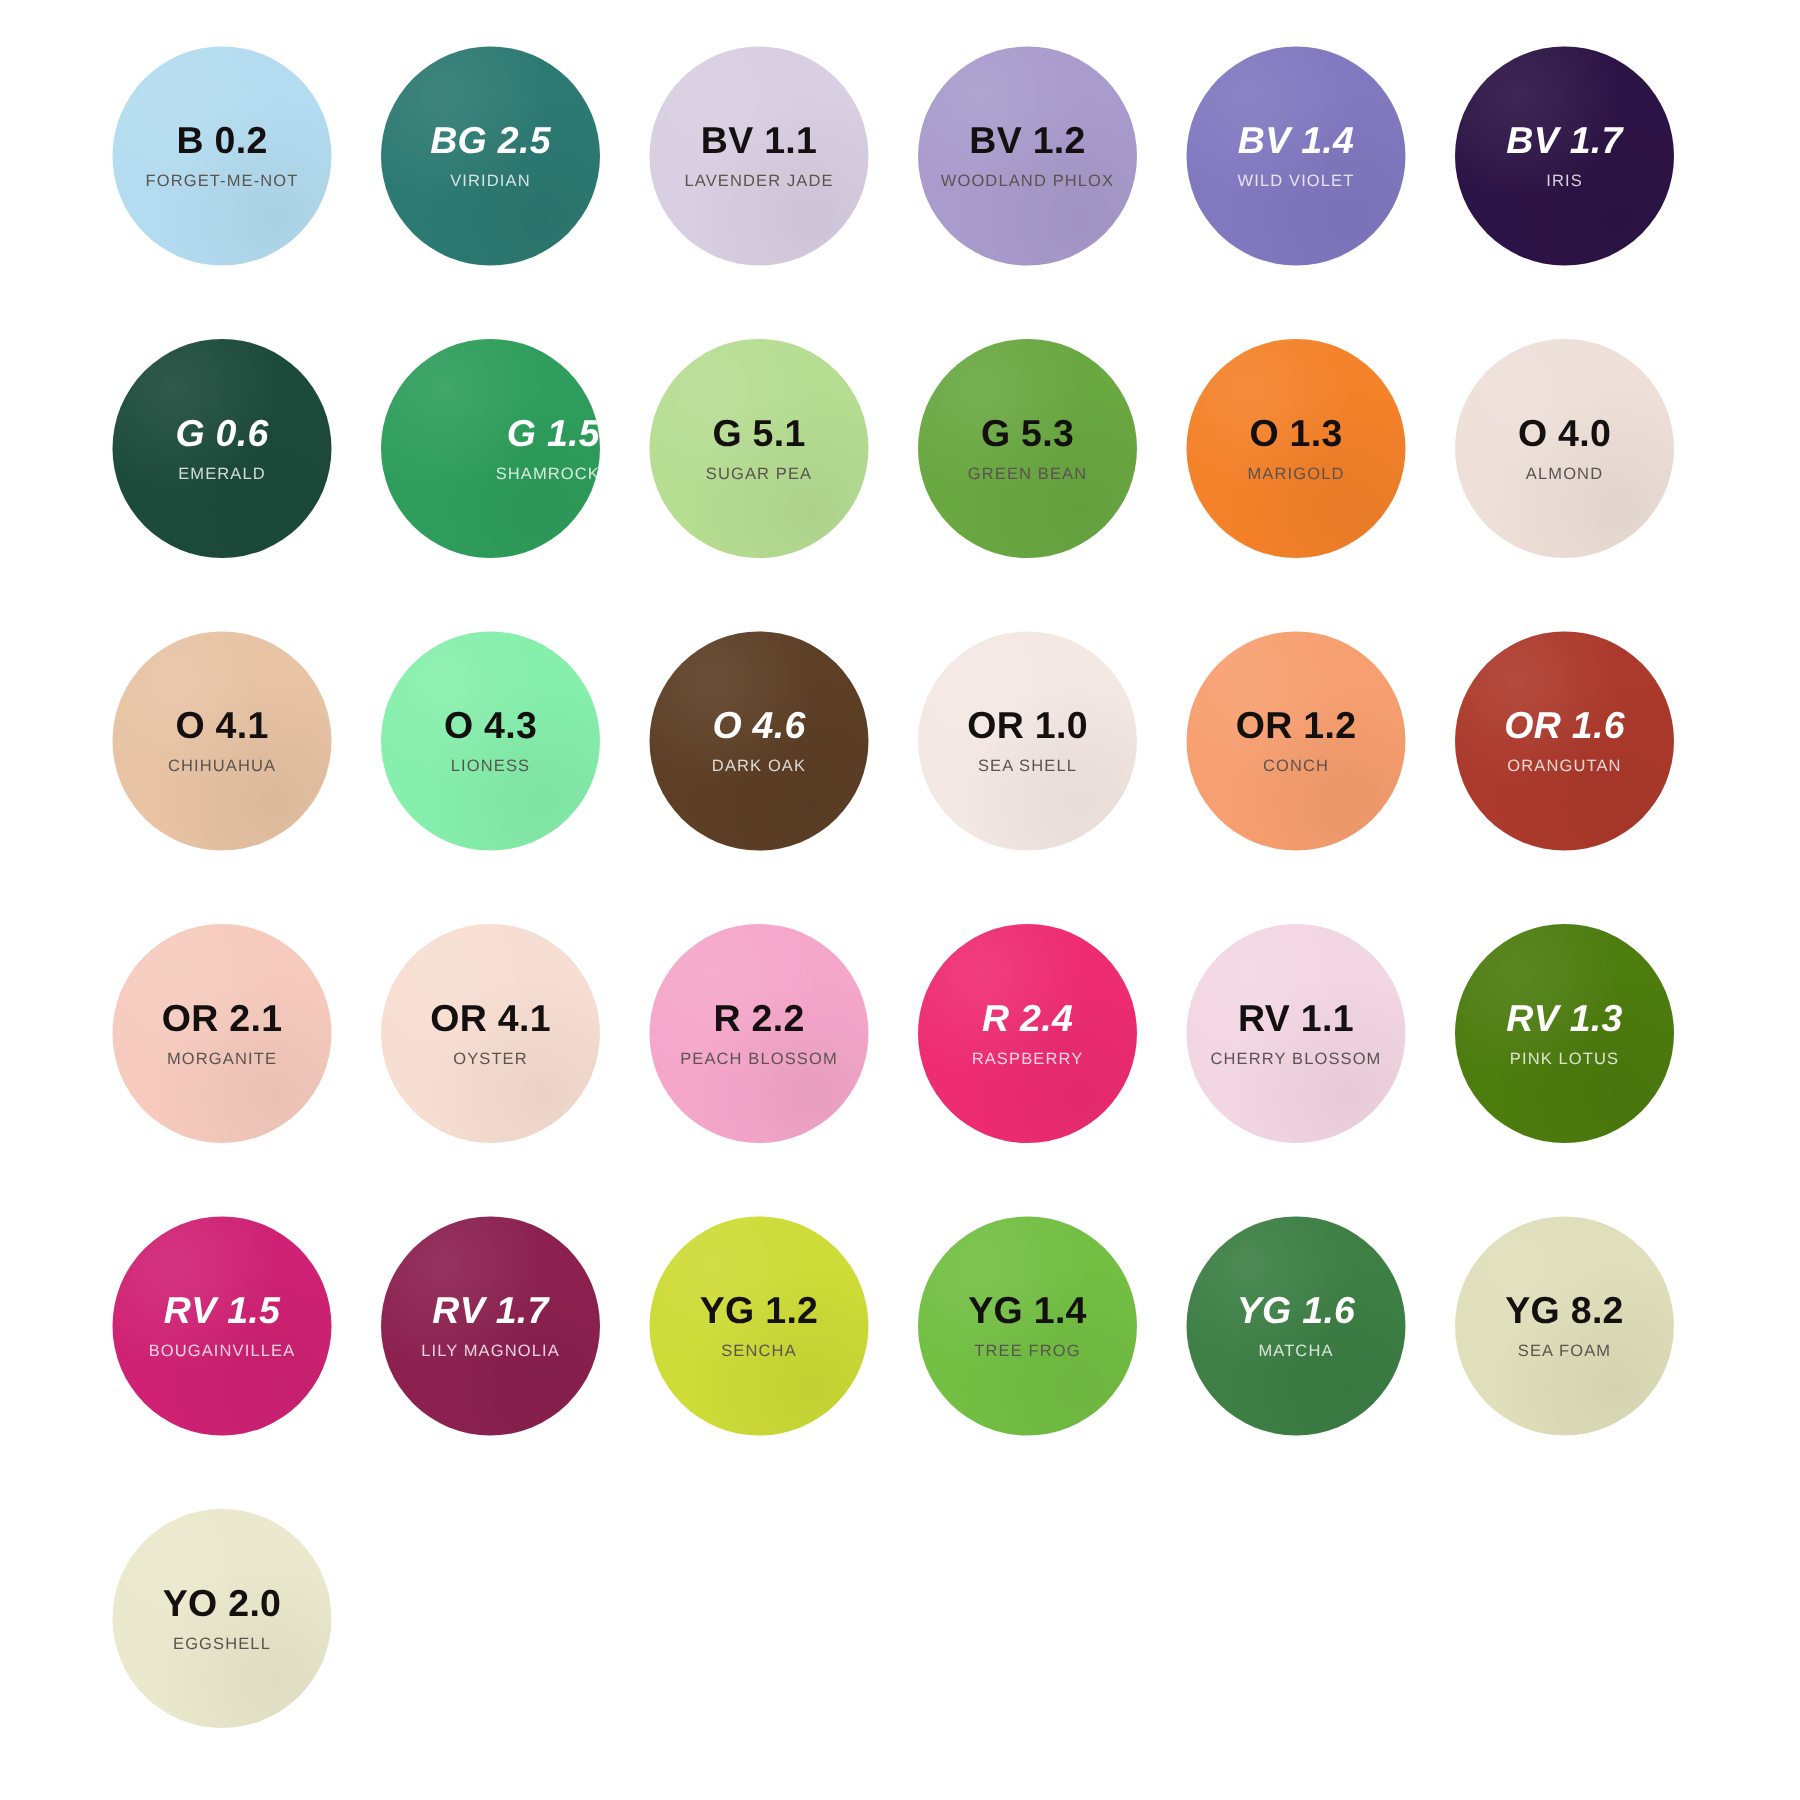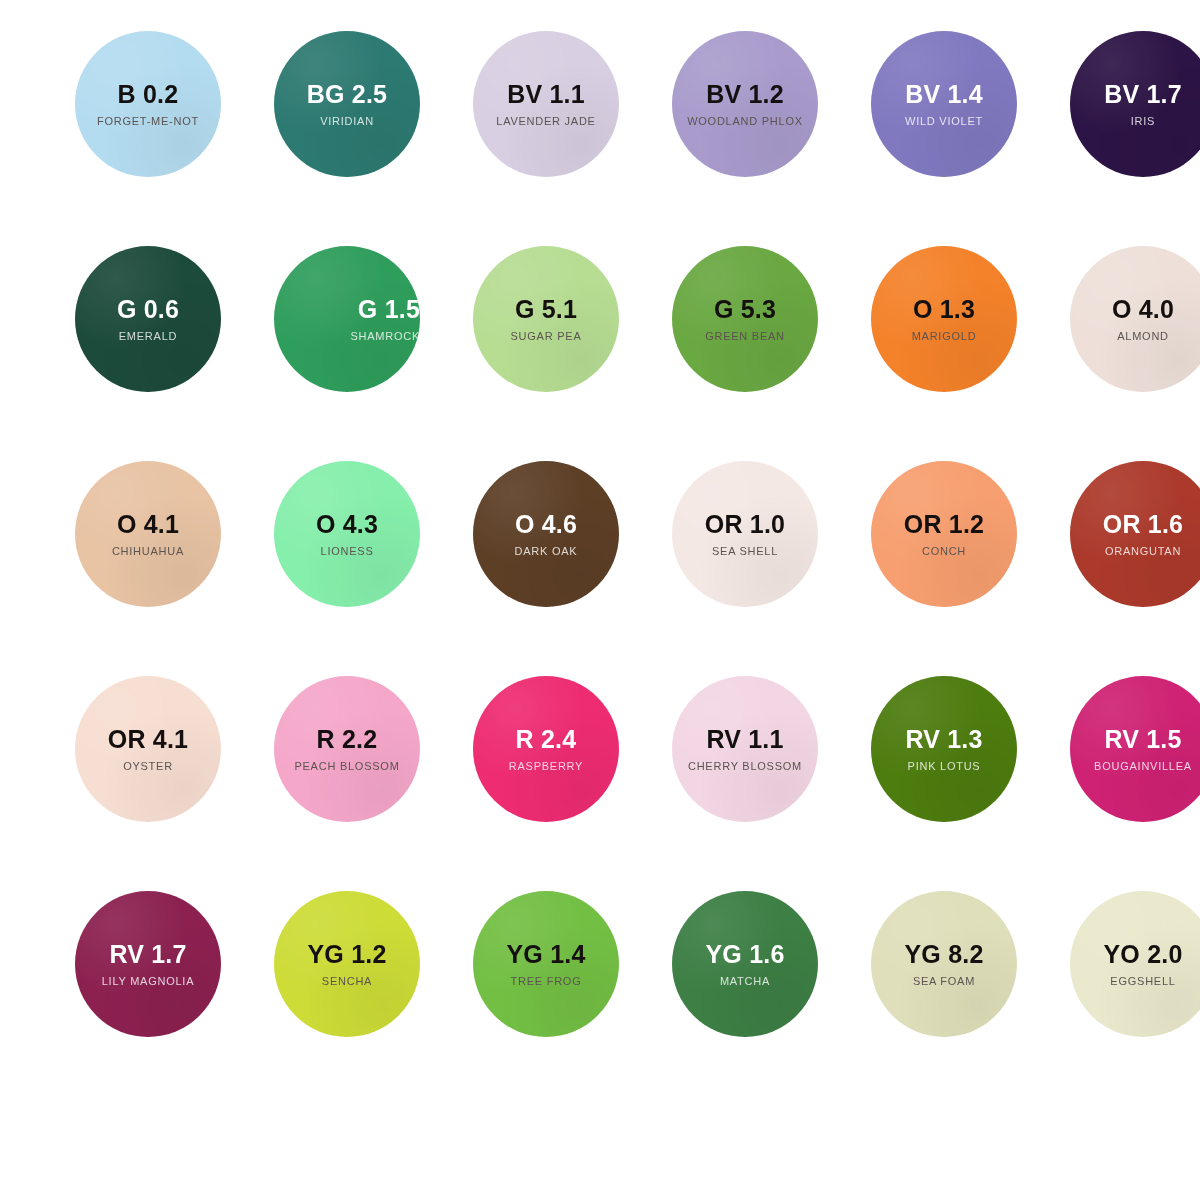--- a/index.html
+++ b/index.html
@@ -18,21 +18,20 @@
   #swatch-grid {
     box-sizing: border-box;
     width: 1200px;
     height: 1048px;
     padding: 31px 0 0 75px;
     display: grid;
     grid-template-columns: repeat(6, 179px);
     grid-auto-rows: 195px;
     justify-content: start;
     align-content: start;
-    gap: 20px;
   }
 
   .swatch {
     width: 179px;
     height: 195px;
     position: relative;
   }
 
   .swatch-disc {
     position: absolute;
@@ -77,21 +76,21 @@
     font-size: 11px;
     font-weight: 400;
     letter-spacing: 0.75px;
     line-height: 1;
     white-space: nowrap;
   }
 
   
   .swatch-disc.on-light .swatch-code { color: #14100f; }
   .swatch-disc.on-light .swatch-name { color: #5b534f; }
-  .swatch-disc.on-dark  .swatch-code { color: #ffffff; }
+  .swatch-disc.on-dark  .swatch-code { color: #ffffff; font-style: italic; }
   .swatch-disc.on-dark  .swatch-name { color: rgba(255,255,255,0.80); }
 </style>
 </head>
 <body>
 
 <div id="swatch-grid">
     <div class="swatch">
       <div class="swatch-disc on-light" style="background-color: rgb(180, 220, 240);">
         <div class="swatch-code">B 0.2</div>
         <div class="swatch-name">FORGET-ME-NOT</div>
@@ -193,20 +192,26 @@
         <div class="swatch-name">CONCH</div>
       </div>
     </div>
     <div class="swatch">
       <div class="swatch-disc on-dark" style="background-color: rgb(172, 58, 44);">
         <div class="swatch-code">OR 1.6</div>
         <div class="swatch-name">ORANGUTAN</div>
       </div>
     </div>
     <div class="swatch">
+      <div class="swatch-disc on-light" style="background-color: rgb(246, 203, 190);">
+        <div class="swatch-code">OR 2.1</div>
+        <div class="swatch-name">MORGANITE</div>
+      </div>
+    </div>
+    <div class="swatch">
       <div class="swatch-disc on-light" style="background-color: rgb(247, 222, 210); text-align: center;">
         <div class="swatch-code">OR 4.1</div>
         <div class="swatch-name">OYSTER</div>
       </div>
     </div>
     <div class="swatch">
       <div class="swatch-disc on-light" style="background-color: rgb(245, 167, 202);">
         <div class="swatch-code">R 2.2</div>
         <div class="swatch-name">PEACH BLOSSOM</div>
       </div>

